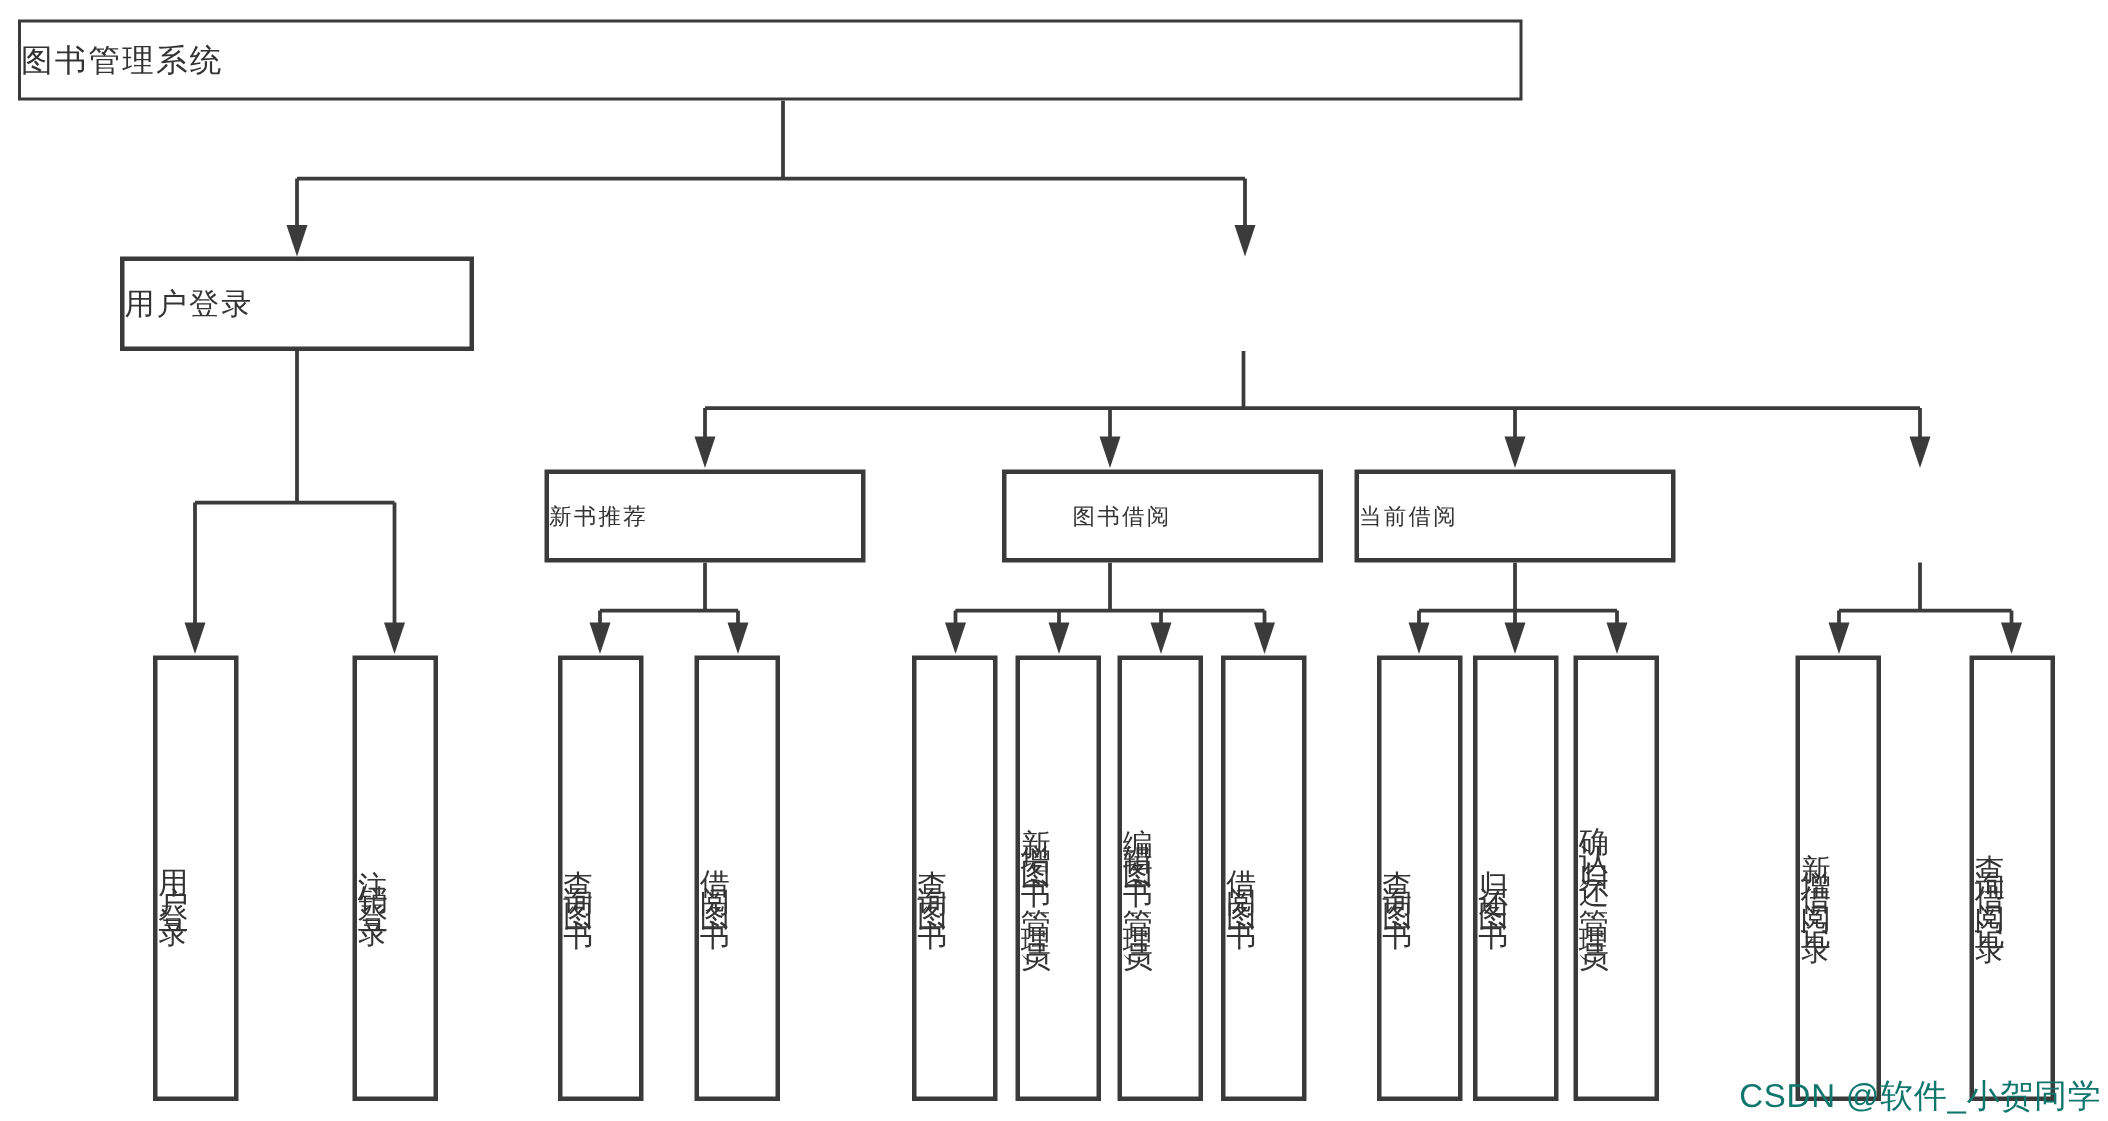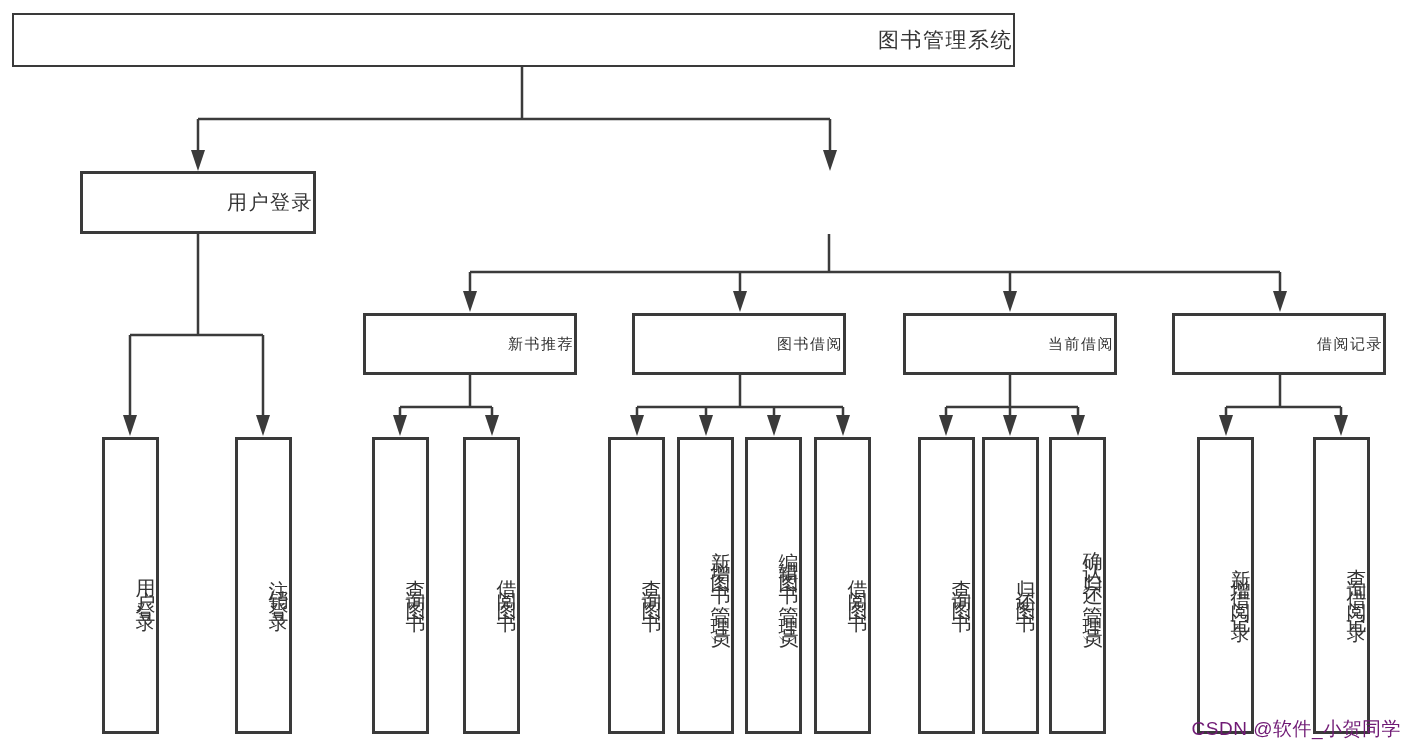--- a/index.html
+++ b/index.html
@@ -18,21 +18,21 @@
     width: 1405px; height: 747px;
     z-index: 1;
   }
   .node {
     position: absolute;
     box-sizing: border-box;
     background: #ffffff;
     border: 3px solid #3a3a3a;
     display: flex;
     align-items: center;
-    justify-content: flex-end;
+    justify-content: flex-start;
     z-index: 2;
     color: #333333;
   }
   .node-root {
     left: 12px; top: 13px; width: 1003px; height: 54px;
     border-width: 2px;
     font-size: 21px;
     letter-spacing: 1.5px;
   }
   .node-l2 {
@@ -53,22 +53,22 @@
     text-orientation: mixed;
     font-size: 20px;
     letter-spacing: 11px;
     line-height: 1;
     white-space: nowrap;
   }
   #watermark {
     position: absolute;
     right: 4px;
     top: 716px;
-    font-size: 19px;
-    color: #701a75;
+    font-size: 22px;
+    color: #0f766e;
     letter-spacing: 0.5px;
     z-index: 3;
     white-space: nowrap;
   }
 </style>
 </head>
 <body>
 
 <div id="canvas">
 
@@ -116,28 +116,25 @@
     <span>图书管理系统</span>
   </div>
 
   <div class="node node-l2" style="left:80px;">
     <span>用户登录</span>
   </div>
 
   <div class="node node-l3" style="left:363px;">
     <span>新书推荐</span>
   </div>
-  <div class="node node-l3" style="left:632px;">
+  <div class="node node-l3" style="left:668px;padding-left:44px;">
     <span>图书借阅</span>
   </div>
   <div class="node node-l3" style="left:903px;">
     <span>当前借阅</span>
-  </div>
-  <div class="node node-l3" style="left:1172px;">
-    <span>借阅记录</span>
   </div>
 
   <div class="node node-leaf" style="left:102px;">
     <span class="vtext">用户登录</span>
   </div>
   <div class="node node-leaf" style="left:235px;">
     <span class="vtext">注销登录</span>
   </div>
 
   <div class="node node-leaf" style="left:372px;">

